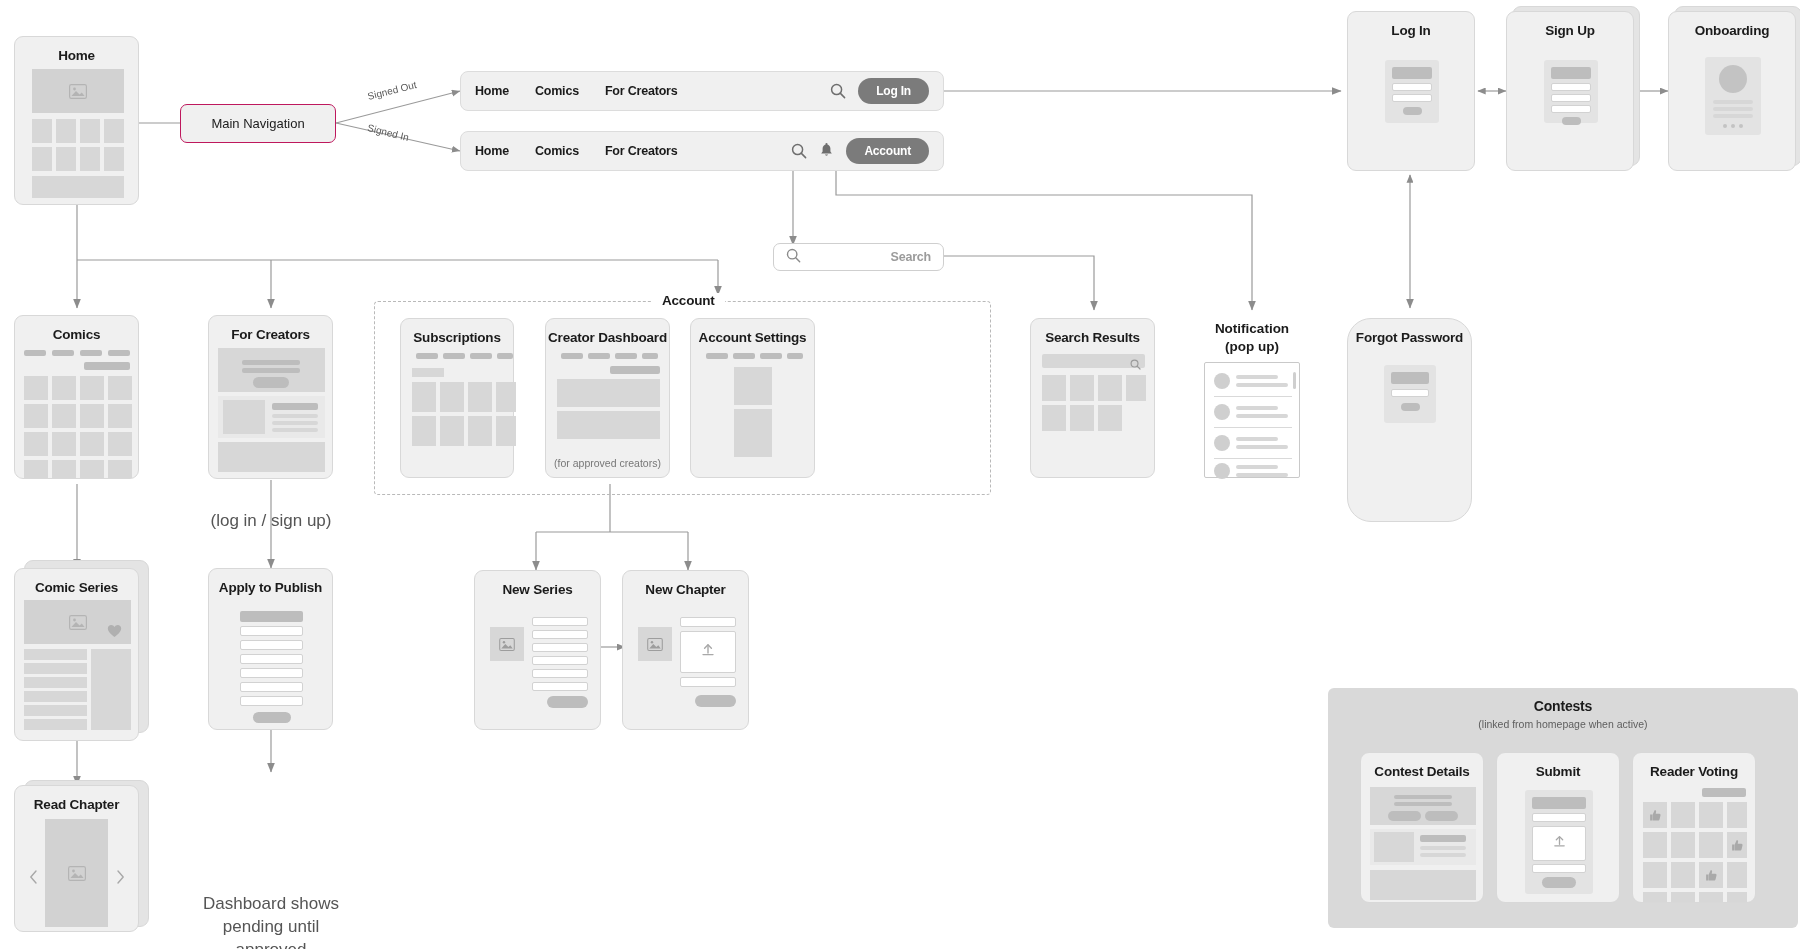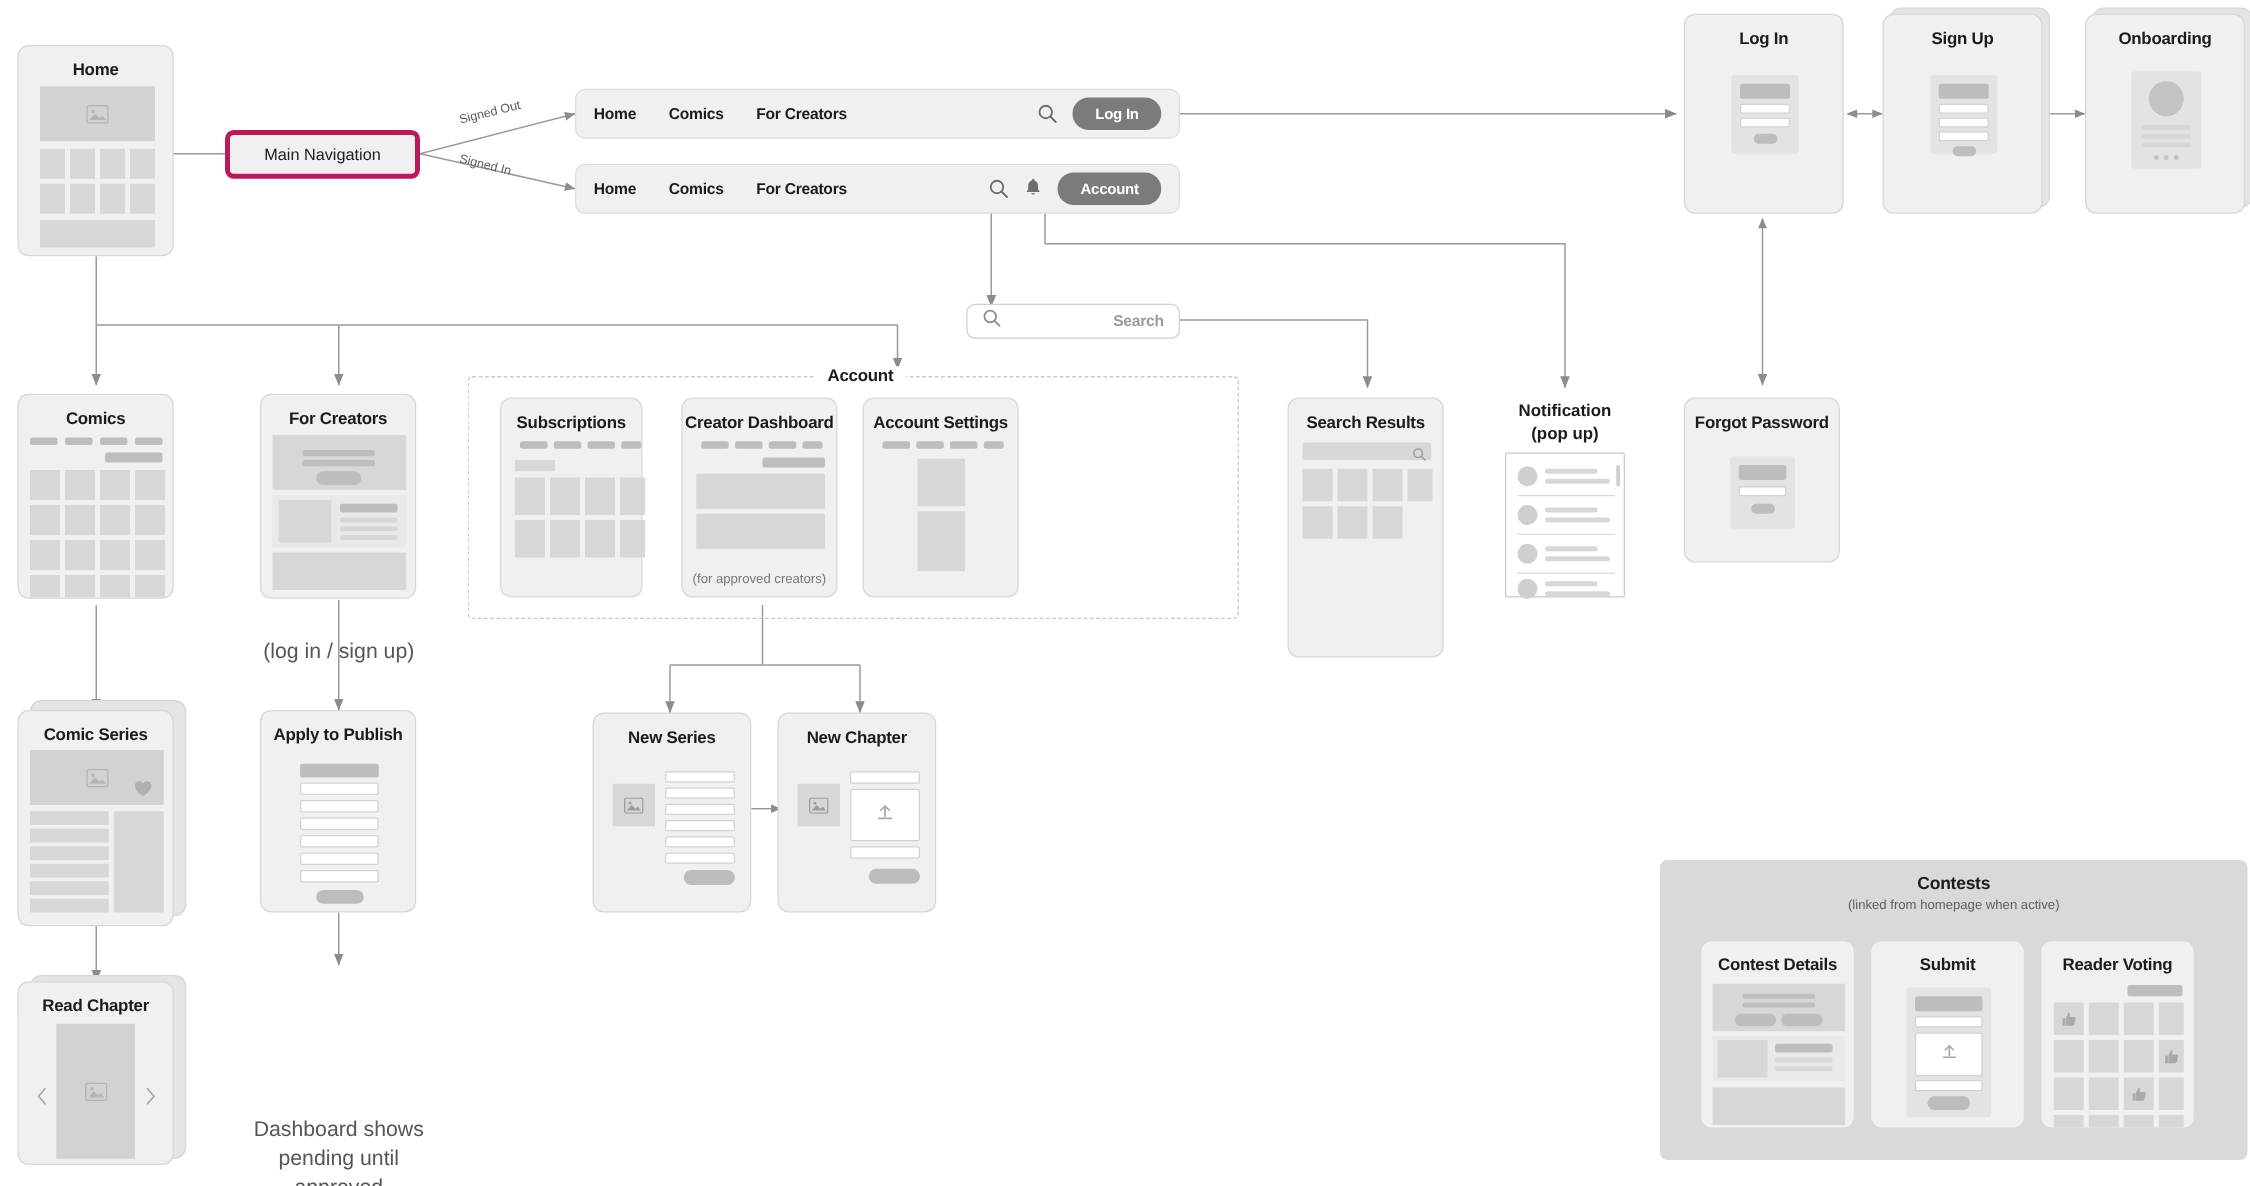--- a/index.html
+++ b/index.html
@@ -106,21 +106,21 @@
     border-radius: 7px;
     display: flex; align-items: center;
     padding: 0 12px;
   }
   .searchfield .sf-text { font-size: 12.5px; color: #9b9b9b; margin-left: 10px; font-weight: bold; letter-spacing:-.2px;}
 
   
   .nodebox {
     position: absolute;
     background: #f0f0f0;
-    border: 4px solid #be185d;
+    border: 1px solid #be185d;
     border-radius: 7px;
     display: flex; align-items: center; justify-content: center;
     font-size: 13px; color: #1b1b1b;
   }
 
   
   .dashgroup {
     position: absolute;
     border: 1px dashed #b9b9b9;
     border-radius: 4px;
@@ -391,21 +391,21 @@
     <div class="wf dark r2" style="left:42px; top:34px; width:22px; height:6px;"></div>
     <div class="wf dark r2" style="left:69px; top:34px; width:22px; height:6px;"></div>
     <div class="wf dark r2" style="left:96px; top:34px; width:16px; height:6px;"></div>
     <div class="wf dark r2" style="left:64px; top:47px; width:50px; height:8px;"></div>
     <div class="wf" style="left:11px; top:60px; width:103px; height:28px;"></div>
     <div class="wf" style="left:11px; top:92px; width:103px; height:28px;"></div>
     <div class="card-note">(for approved creators)</div>
   </div>
 
 
-  <div class="card" style="left:1030px; top:318px; width:125px; height:208px;">
+  <div class="card" style="left:1030px; top:318px; width:125px; height:160px;">
     <div class="card-title">Search Results</div>
     <div class="wf r2" style="left:11px; top:35px; width:103px; height:14px;"></div>
     <div style="position:absolute; left:99px; top:37px;">
       <svg width="11" height="11" viewBox="0 0 16 16">
           <circle cx="6.6" cy="6.6" r="5" fill="none" stroke="#9a9a9a" stroke-width="1.7"></circle>
           <path d="M10.4 10.4 L14.6 14.6" stroke="#9a9a9a" stroke-width="1.7" stroke-linecap="round"></path>
         </svg>
     </div>
     <div class="wf" style="left:11px; top:56px; width:24px; height:26px;"></div>
     <div class="wf" style="left:39px; top:56px; width:24px; height:26px;"></div>
@@ -430,21 +430,21 @@
     <div class="wf" style="left:9px; top:64px; width:78px; height:1px; background:#d9d9d9;"></div>
     <div class="wf" style="left:9px; top:72px; width:16px; height:16px; border-radius:50%; background:#cfcfcf;"></div>
     <div class="wf r2" style="left:31px; top:74px; width:42px; height:4px;"></div>
     <div class="wf r2" style="left:31px; top:82px; width:52px; height:4px;"></div>
     <div class="wf" style="left:9px; top:95px; width:78px; height:1px; background:#d9d9d9;"></div>
     <div class="wf" style="left:9px; top:100px; width:16px; height:16px; border-radius:50%; background:#cfcfcf;"></div>
     <div class="wf r2" style="left:31px; top:102px; width:42px; height:4px;"></div>
     <div class="wf r2" style="left:31px; top:110px; width:52px; height:4px;"></div>
   </div>
 
-  <div class="card" style="left:1347px; top:318px; width:125px; height:132px;">
+  <div class="card" style="left:1347px; top:318px; width:125px; height:204px;border-radius:24px;">
     <div class="card-title">Forgot Password</div>
     <div class="wf light" style="left:36px; top:46px; width:52px; height:58px; border-radius:3px;"></div>
     <div class="wf dark r2" style="left:43px; top:53px; width:38px; height:12px;"></div>
     <div class="wf white r2" style="left:43px; top:70px; width:38px; height:8px;"></div>
     <div class="wf pill" style="left:53px; top:84px; width:19px; height:8px;"></div>
   </div>
 
   <div class="sheet" style="left:24px; top:560px; width:125px; height:173px;"></div>
   <div class="card" style="left:208px; top:568px; width:125px; height:162px;">
     <div class="card-title">Apply to Publish</div>

